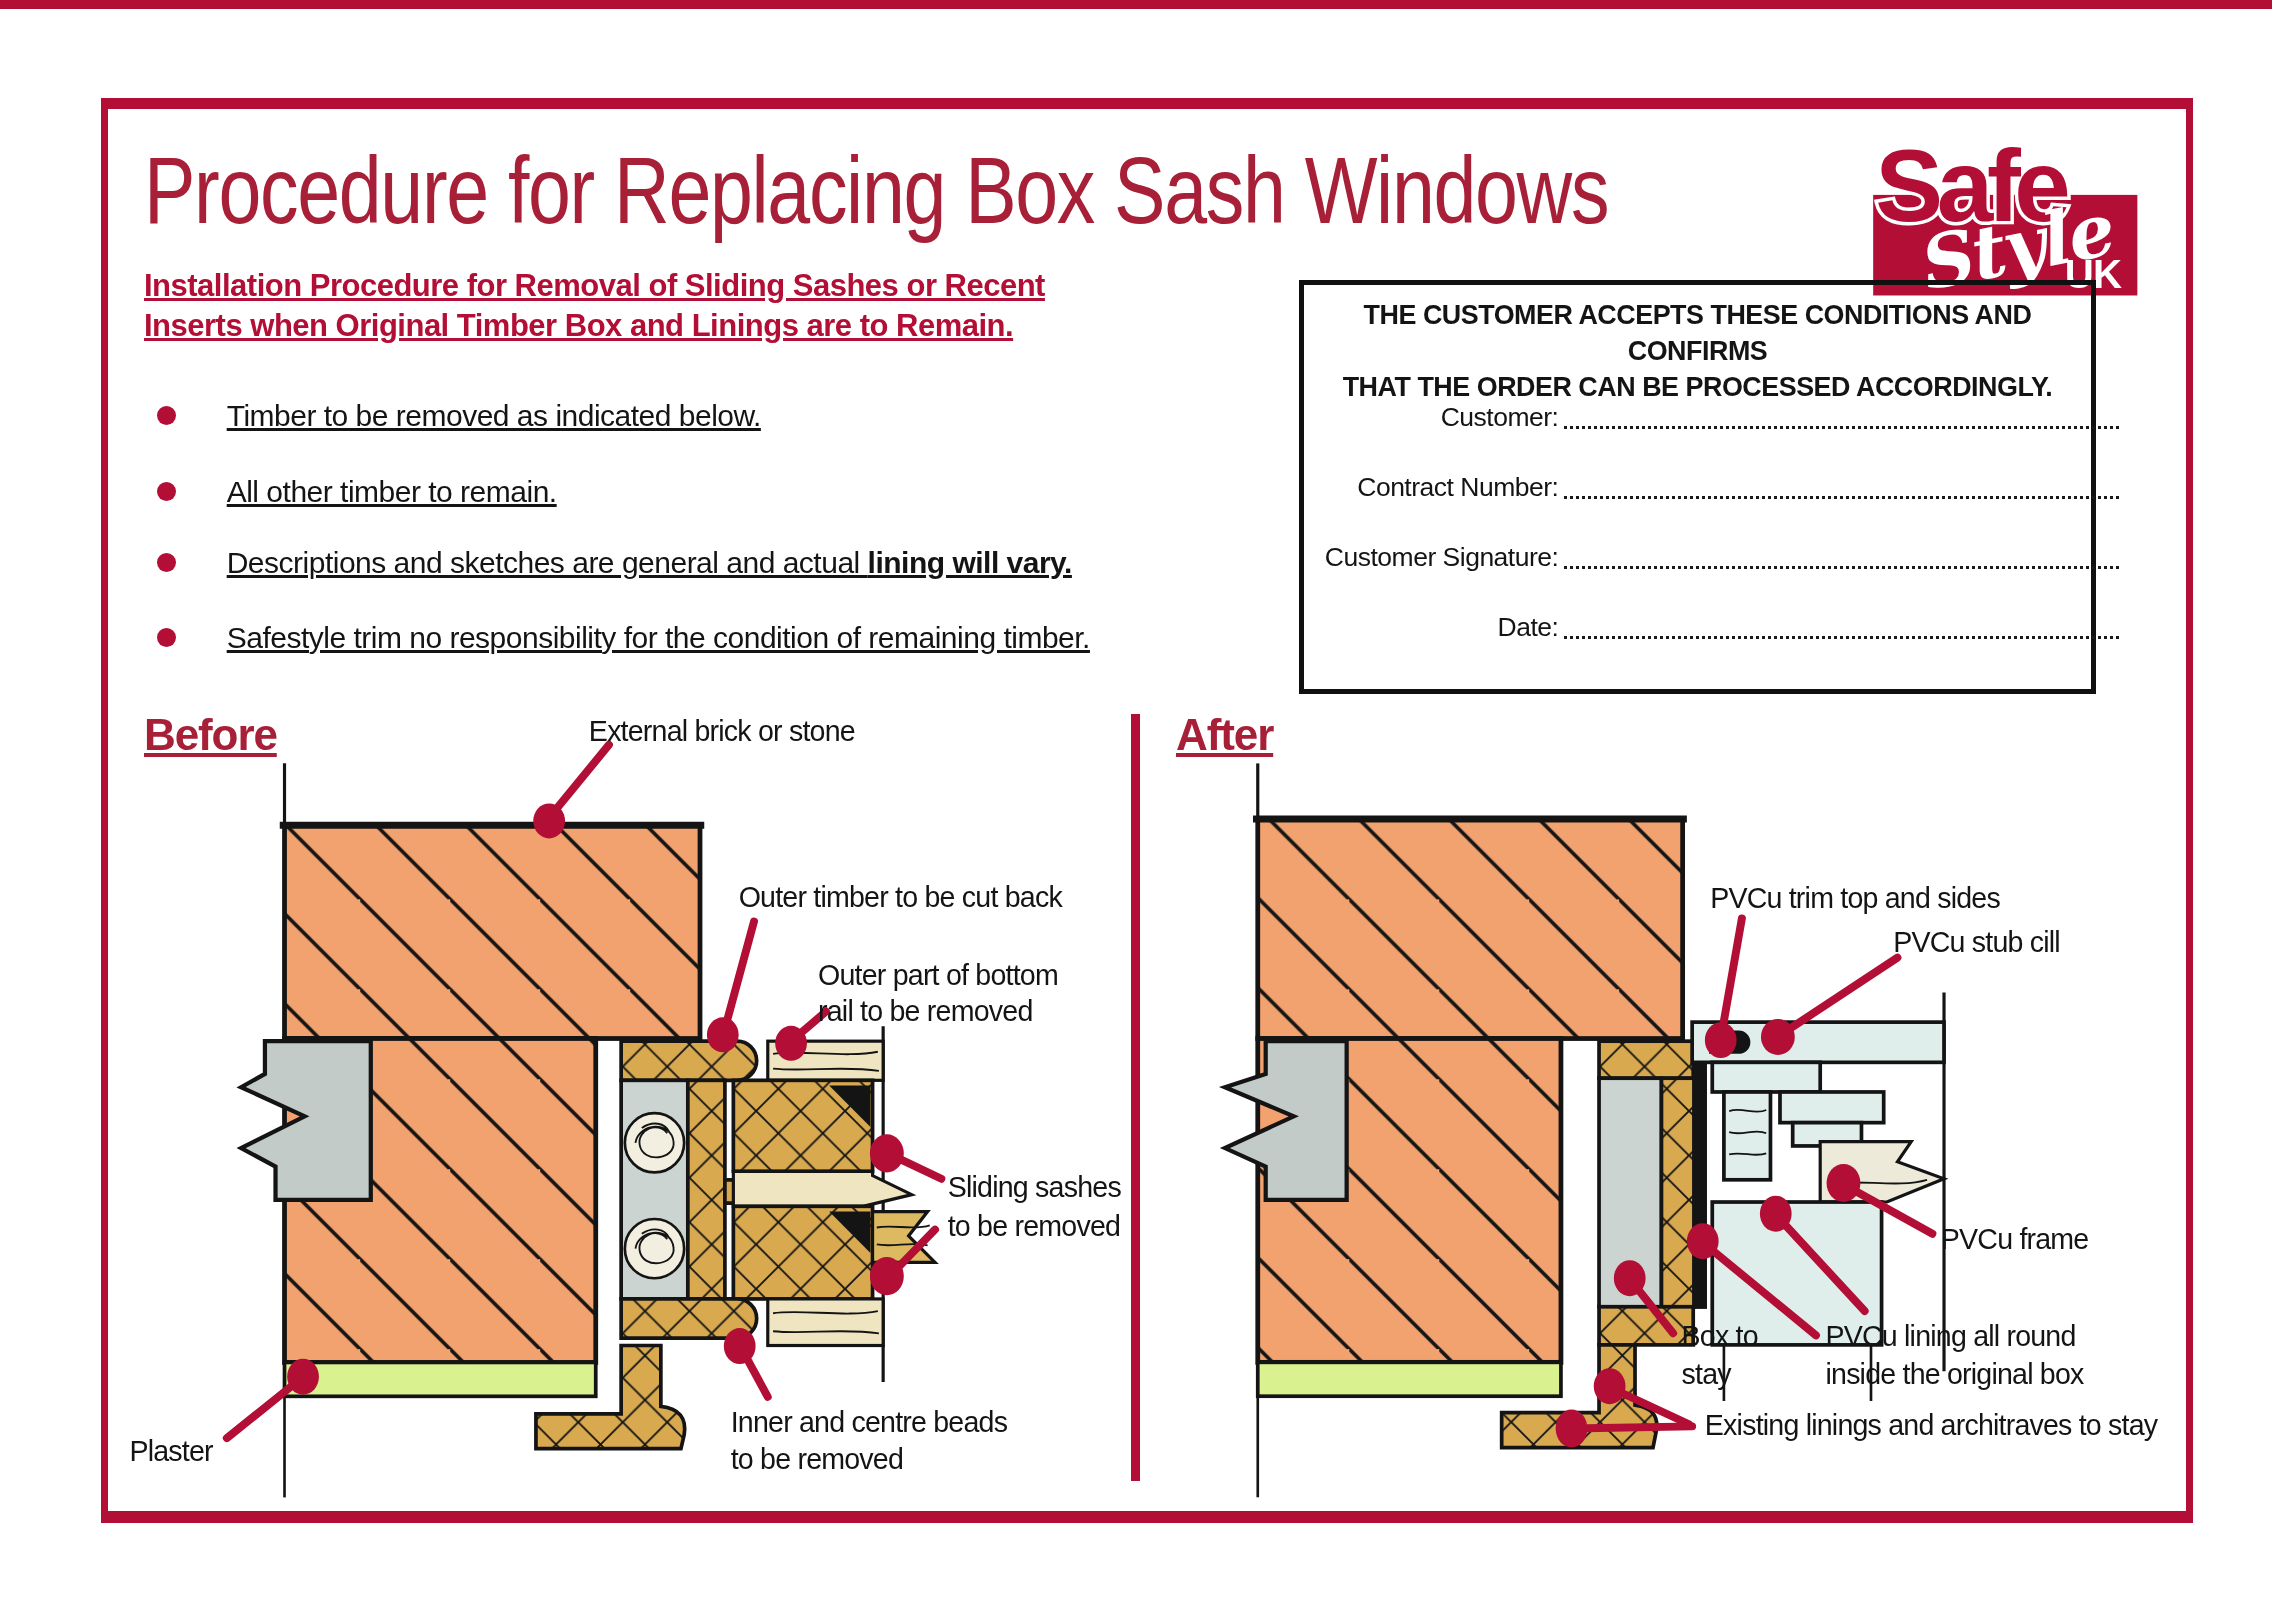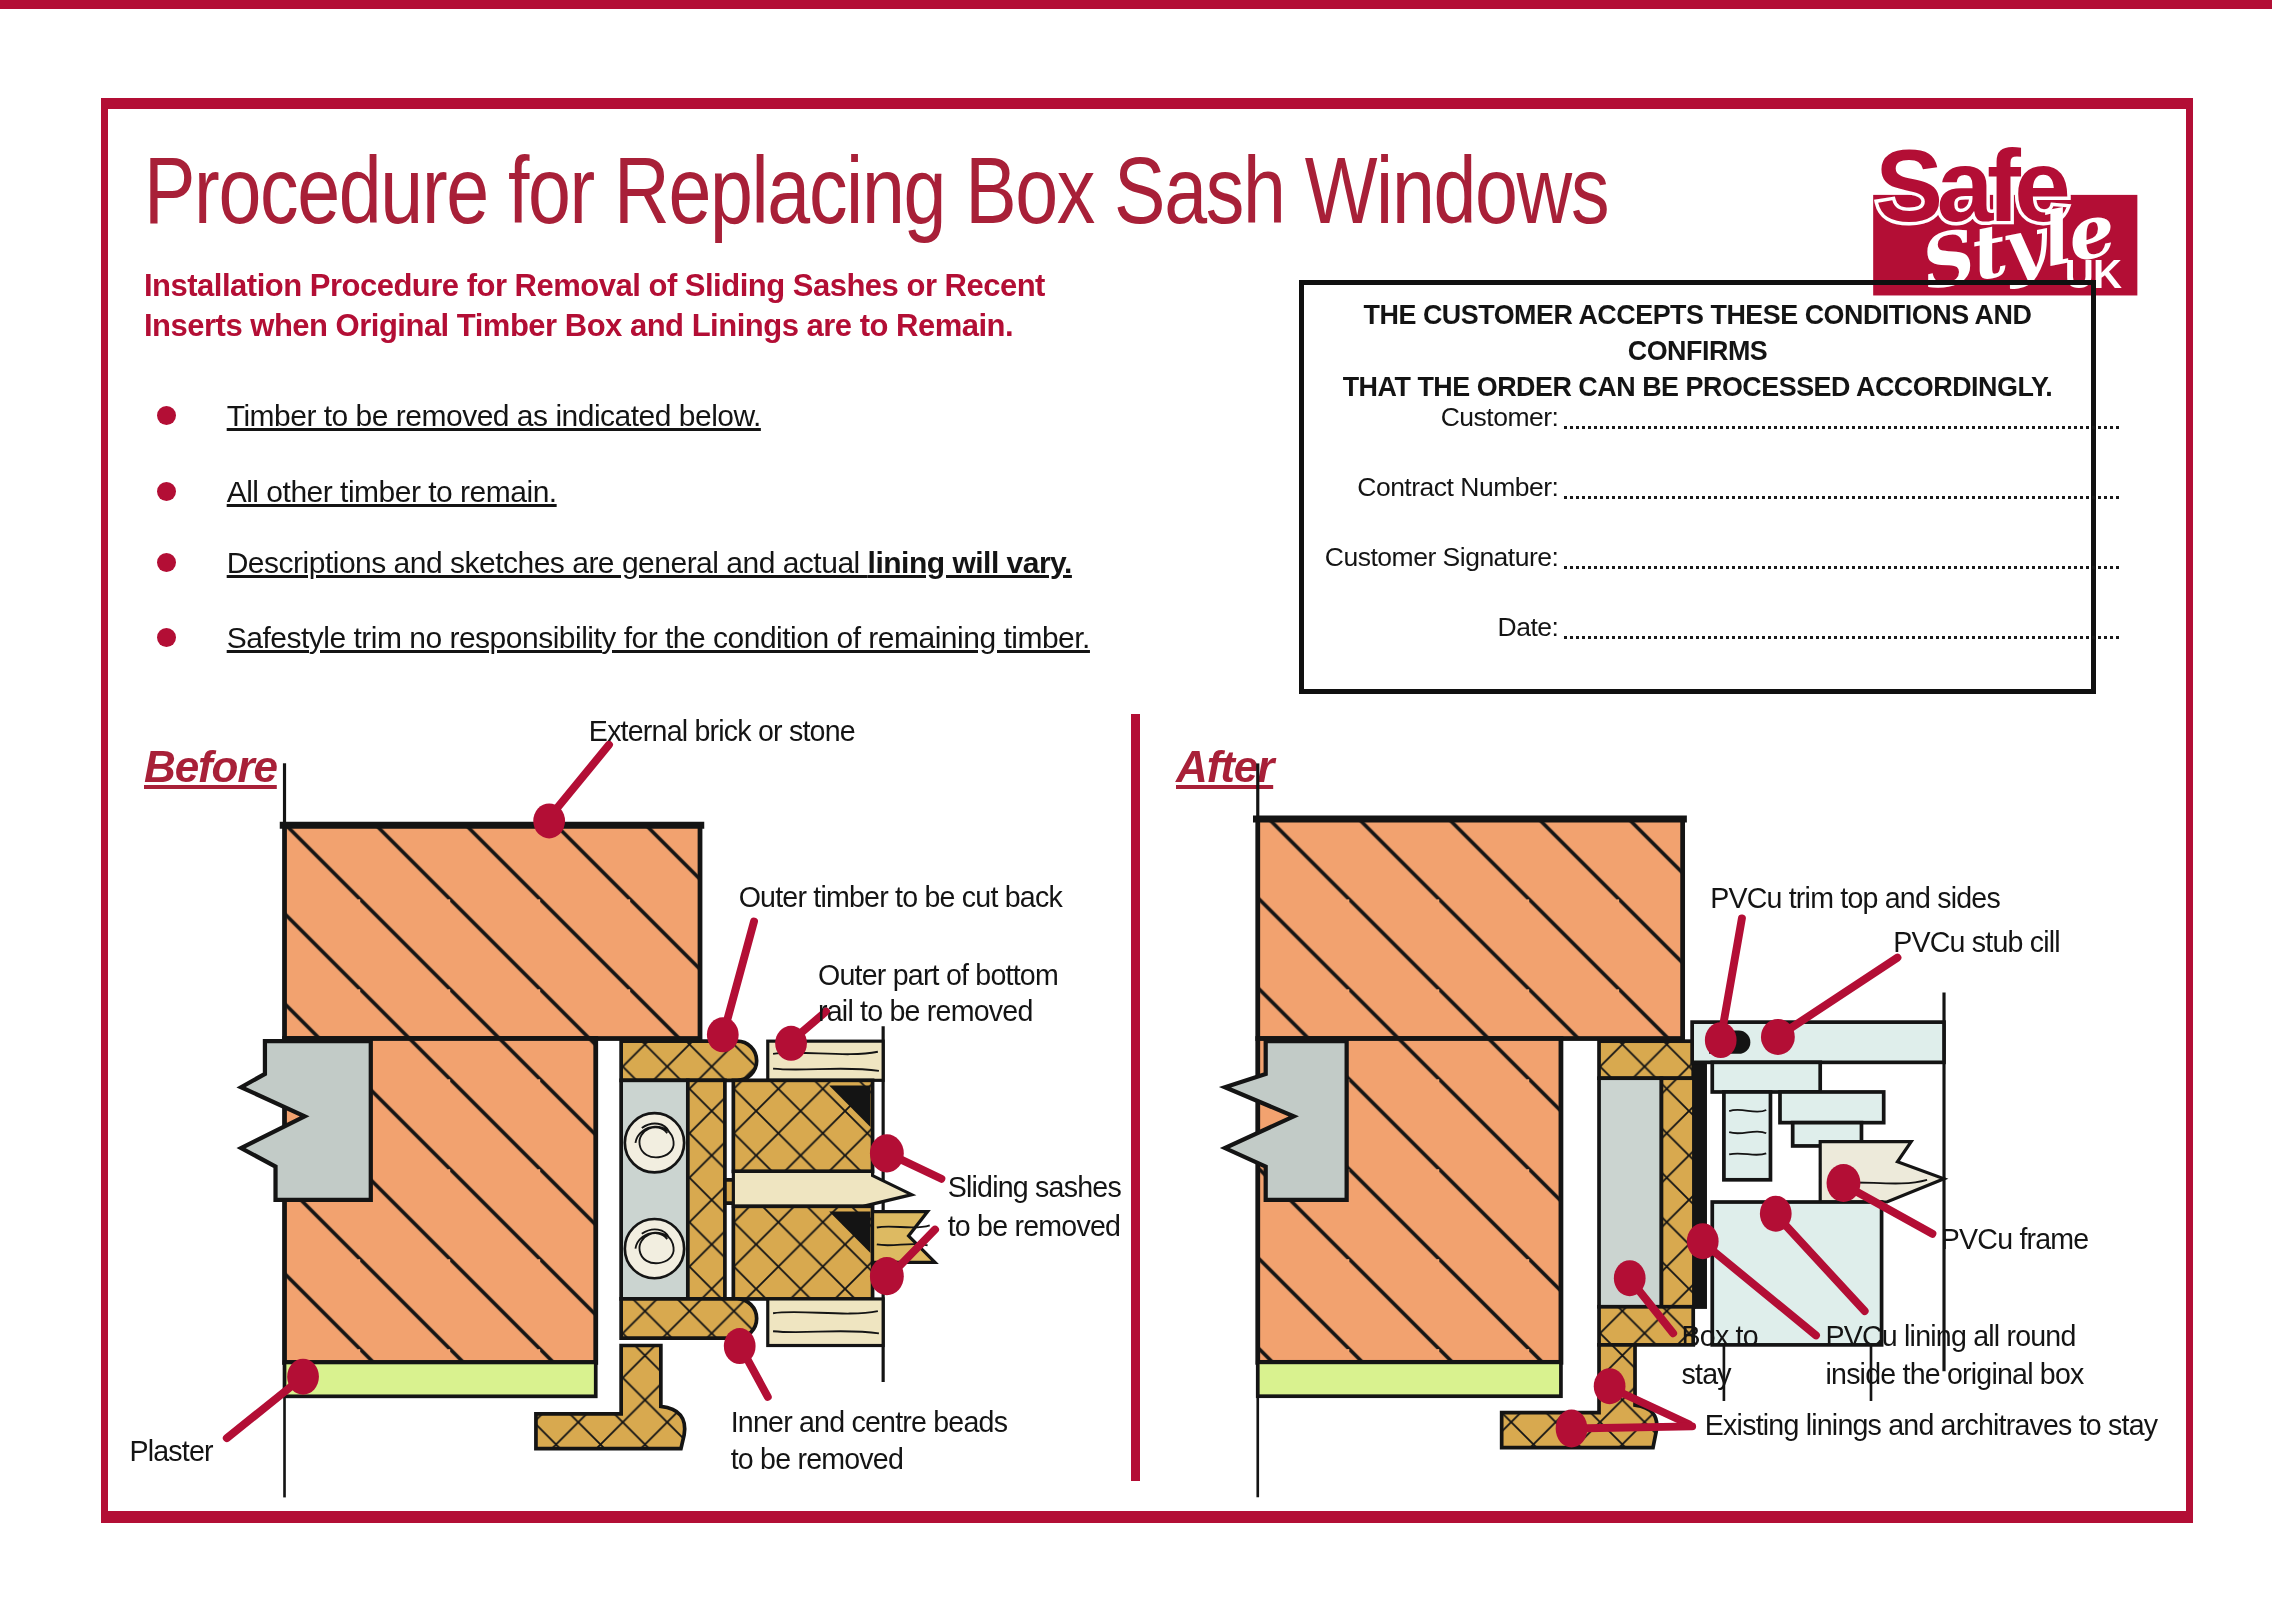--- a/index.html
+++ b/index.html
@@ -1,31 +1,31 @@
 <!DOCTYPE html>
 <html style="--accent: #B30E35; --title_red: #A82038; --brick: #F2A26F; --timber: #D8A94F; --timber_light: #DDBA62; --cream: #EFE5C1; --gray: #C2CBC7; --gray_light: #CBD4D0; --pvcu: #DFEEEB; --pvcu_pale: #EDEADA; --plaster_green: #D9F28F; --ink: #141414;font-size:8.5px"><head>
 <meta charset="utf-8">
 <style>
   html,body{margin:0;padding:0;background:#fff;}
   body{width:2273px;height:1620px;position:relative;font-family:"Liberation Sans",sans-serif;color:#141414;overflow:hidden;}
   .abs{position:absolute;}
   #top-stripe{left:0;top:0;width:2273px;height:8.5px;background:var(--accent);}
   #frame{left:101px;top:98px;width:2092px;height:1425px;border:7.4px solid var(--accent);border-top-width:11.6px;border-bottom-width:12.7px;box-sizing:border-box;background:#fff;}
   #page-title{left:144px;top:137px;font-size:94px;font-weight:400;letter-spacing:-1.6px;color:var(--title_red);white-space:nowrap;transform:scaleX(0.82);transform-origin:left top;}
-  #subtitle{left:144px;top:266px;font-size:31px;font-weight:700;color:var(--accent);line-height:40px;letter-spacing:-0.5px;}
+  #subtitle{left:144px;top:266px;font-size:31px;font-weight:700;color:var(--accent);line-height:40px;letter-spacing:-0.5px;text-decoration:underline;}
   .bullet-row{left:144px;width:1138px;height:37px;display:flex;align-items:center;}
   .bullet-dot{width:19px;height:19px;border-radius:50%;background:var(--accent);margin-left:12.7px;flex:none;}
   .bullet-text{margin-left:51px;font-size:30px;letter-spacing:-0.5px;white-space:nowrap;text-decoration:underline;}
   .bullet-text b{font-weight:700;}
   #cond-box{left:1299px;top:262px;width:797px;height:414px;border:5.3px solid #101010;box-sizing:border-box;margin-top:18px;}
   #cond-header{position:absolute;left:0;right:0;top:11.6px;text-align:center;font-size:28px;font-weight:700;line-height:36px;letter-spacing:-0.5px;transform:scaleX(0.96);}
   .form-row{position:absolute;left:7.4px;width:810px;height:33px;display:flex;align-items:flex-end;}
   .form-label{width:247px;text-align:right;font-size:26.5px;letter-spacing:-0.5px;white-space:nowrap;}
   .dotted-line{flex:1;border-bottom:3.7px dotted #1a1a1a;margin:0 2.1px 4.2px 5.3px;height:0.5px;}
-  .section-h{font-size:44px;font-weight:700;font-style:italic;color:var(--title_red);text-decoration:underline;letter-spacing:-1.1px;margin-top:32px;}
+  .section-h{font-size:44px;font-weight:700;color:var(--title_red);text-decoration:underline;letter-spacing:-1.1px;}
   #divider{left:1131px;top:714px;width:8.5px;height:767px;background:var(--accent);}
   svg{position:absolute;}
   svg text{font-family:"Liberation Sans",sans-serif;font-size:54px;fill:#141414;letter-spacing:-1.5px;}
   .oln{stroke:#141414;fill:none;}
   .callout{stroke:var(--accent);stroke-width:15;stroke-linecap:round;}
   .cdot{fill:var(--accent);stroke:none;}
   .brickfill{fill:var(--brick);stroke:#141414;stroke-width:9;}
   .timberfill{fill:var(--timber);stroke:#141414;stroke-width:7;}
   .creamfill{fill:var(--cream);stroke:#141414;stroke-width:6;}
   .grayfill{fill:var(--gray);stroke:#141414;stroke-width:8;}

